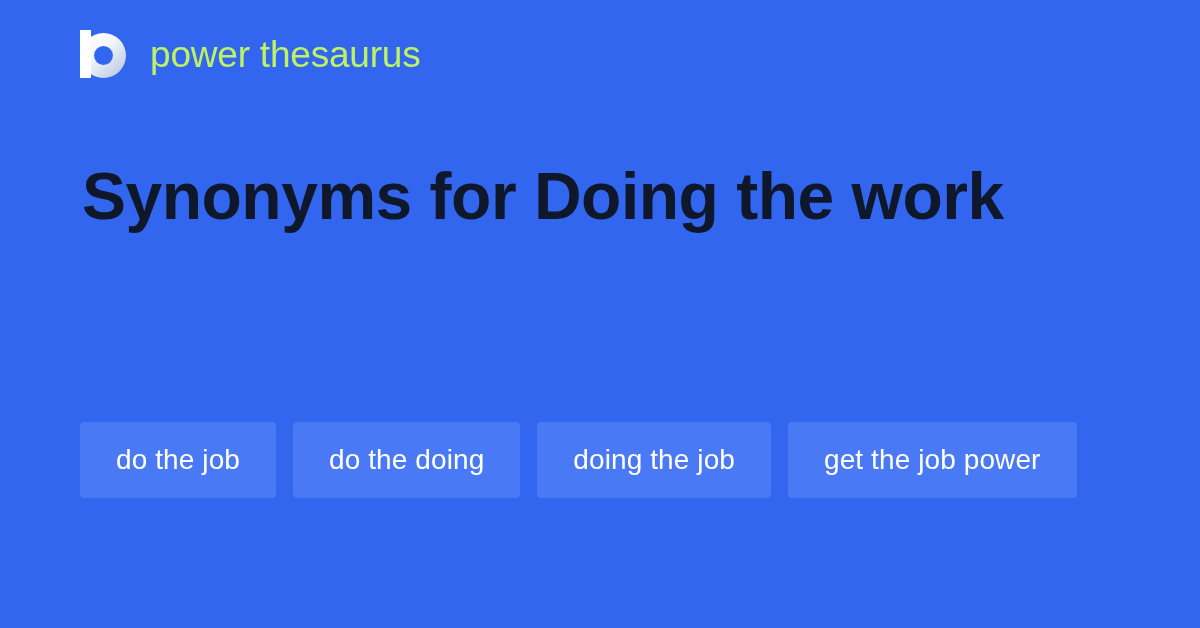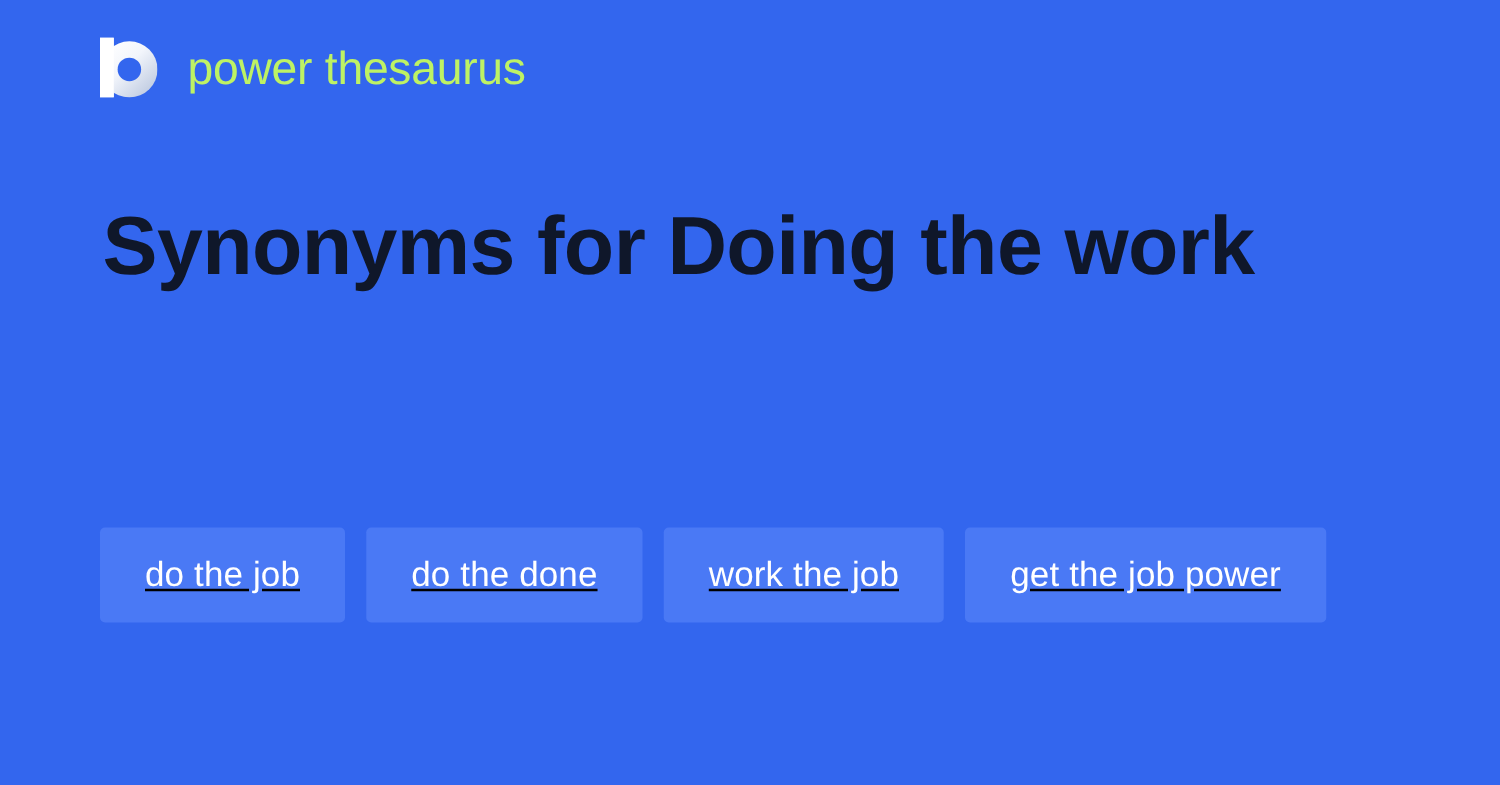--- a/index.html
+++ b/index.html
@@ -70,21 +70,20 @@
   
   .chips {
     position: absolute;
     left: 80px;
     top: 422px;
     width: 1040px;
     display: flex;
     flex-wrap: wrap;
     gap: 12px 17px;
     align-content: flex-start;
-    text-decoration: underline;
   }
   .chip {
     box-sizing: border-box;
     height: 76px;
     padding: 0 36px;
     display: flex;
     align-items: center;
     justify-content: center;
     background: #4a79f5;
     border: 0;
@@ -124,18 +123,18 @@
     </svg>
     <div class="brand-name">power thesaurus</div>
   </div>
 
   <h1 class="headline">
     <span class="headline-inner">Synonyms for Doing the work</span>
   </h1>
 
   <div class="chips">
     <button class="chip">do the job</button>
-    <button class="chip">do the done</button>
-    <button class="chip">work the job</button>
+    <button class="chip">do the doing</button>
+    <button class="chip">doing the job</button>
     <button class="chip">get the job power</button>
   </div>
 
 </div>
 
 </body></html>

